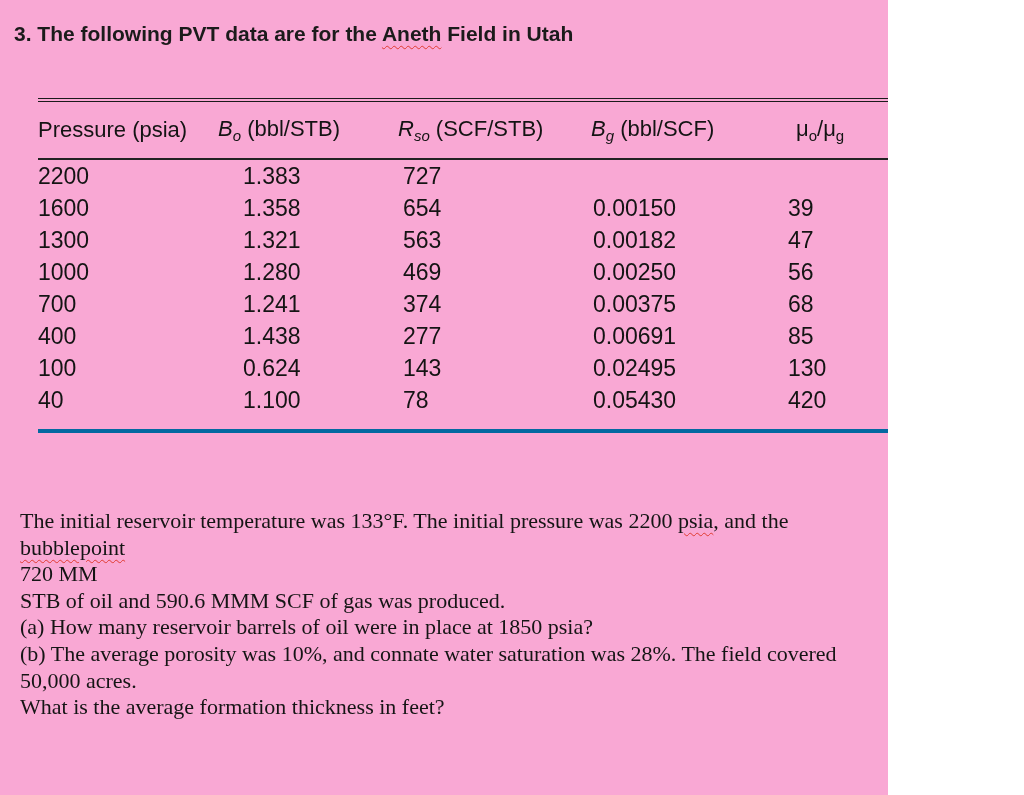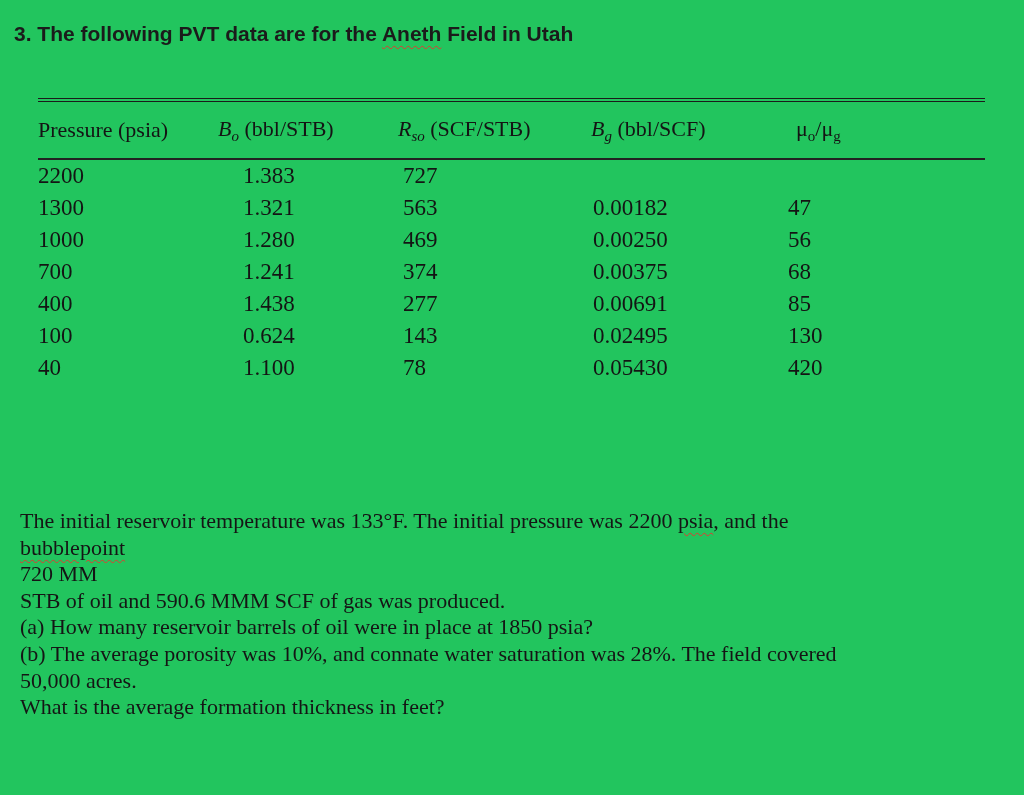--- a/index.html
+++ b/index.html
@@ -2,23 +2,23 @@
 <html><head>
 <meta charset="utf-8">
 <style>
   html, body {
     margin: 0;
     padding: 0;
     background: #ffffff;
   }
   .page {
     position: relative;
-    width: 1024px;
+    width: 888px;
     height: 795px;
-    background: #22c55e;
+    background: #f9a8d4;
     overflow: hidden;
   }
   .title {
     position: absolute;
     left: 14px;
     top: 22px;
     font-family: "Liberation Sans", sans-serif;
     font-size: 21px;
     font-weight: 600;
     color: #1b1b1b;
@@ -35,22 +35,22 @@
     position: absolute;
     left: 38px;
     top: 98px;
     width: 947px;
   }
   table.pvt {
     border-collapse: collapse;
     width: 947px;
     table-layout: fixed;
     border-top: 4px double #1b1b1b;
-    border-bottom: 4px solid #22c55e;
-    font-family: Liberation Serif, serif;
+    border-bottom: 4px solid #0369a1;
+    font-family: Liberation Sans, sans-serif;
     color: #141414;
   }
   table.pvt th {
     height: 56px;
     border-bottom: 2px solid #222222;
     font-size: 22px;
     font-weight: 400;
     text-align: left;
     vertical-align: middle;
     padding: 0;
@@ -128,20 +128,27 @@
           </th>
         </tr>
       </thead>
       <tbody>
         <tr>
           <td class="c1">2200</td>
           <td class="c2">1.383</td>
           <td class="c3">727</td>
           <td class="c4"></td>
           <td class="c5"></td>
+        </tr>
+        <tr>
+          <td class="c1">1600</td>
+          <td class="c2">1.358</td>
+          <td class="c3">654</td>
+          <td class="c4">0.00150</td>
+          <td class="c5">39</td>
         </tr>
         <tr>
           <td class="c1">1300</td>
           <td class="c2">1.321</td>
           <td class="c3">563</td>
           <td class="c4">0.00182</td>
           <td class="c5">47</td>
         </tr>
         <tr>
           <td class="c1">1000</td>

